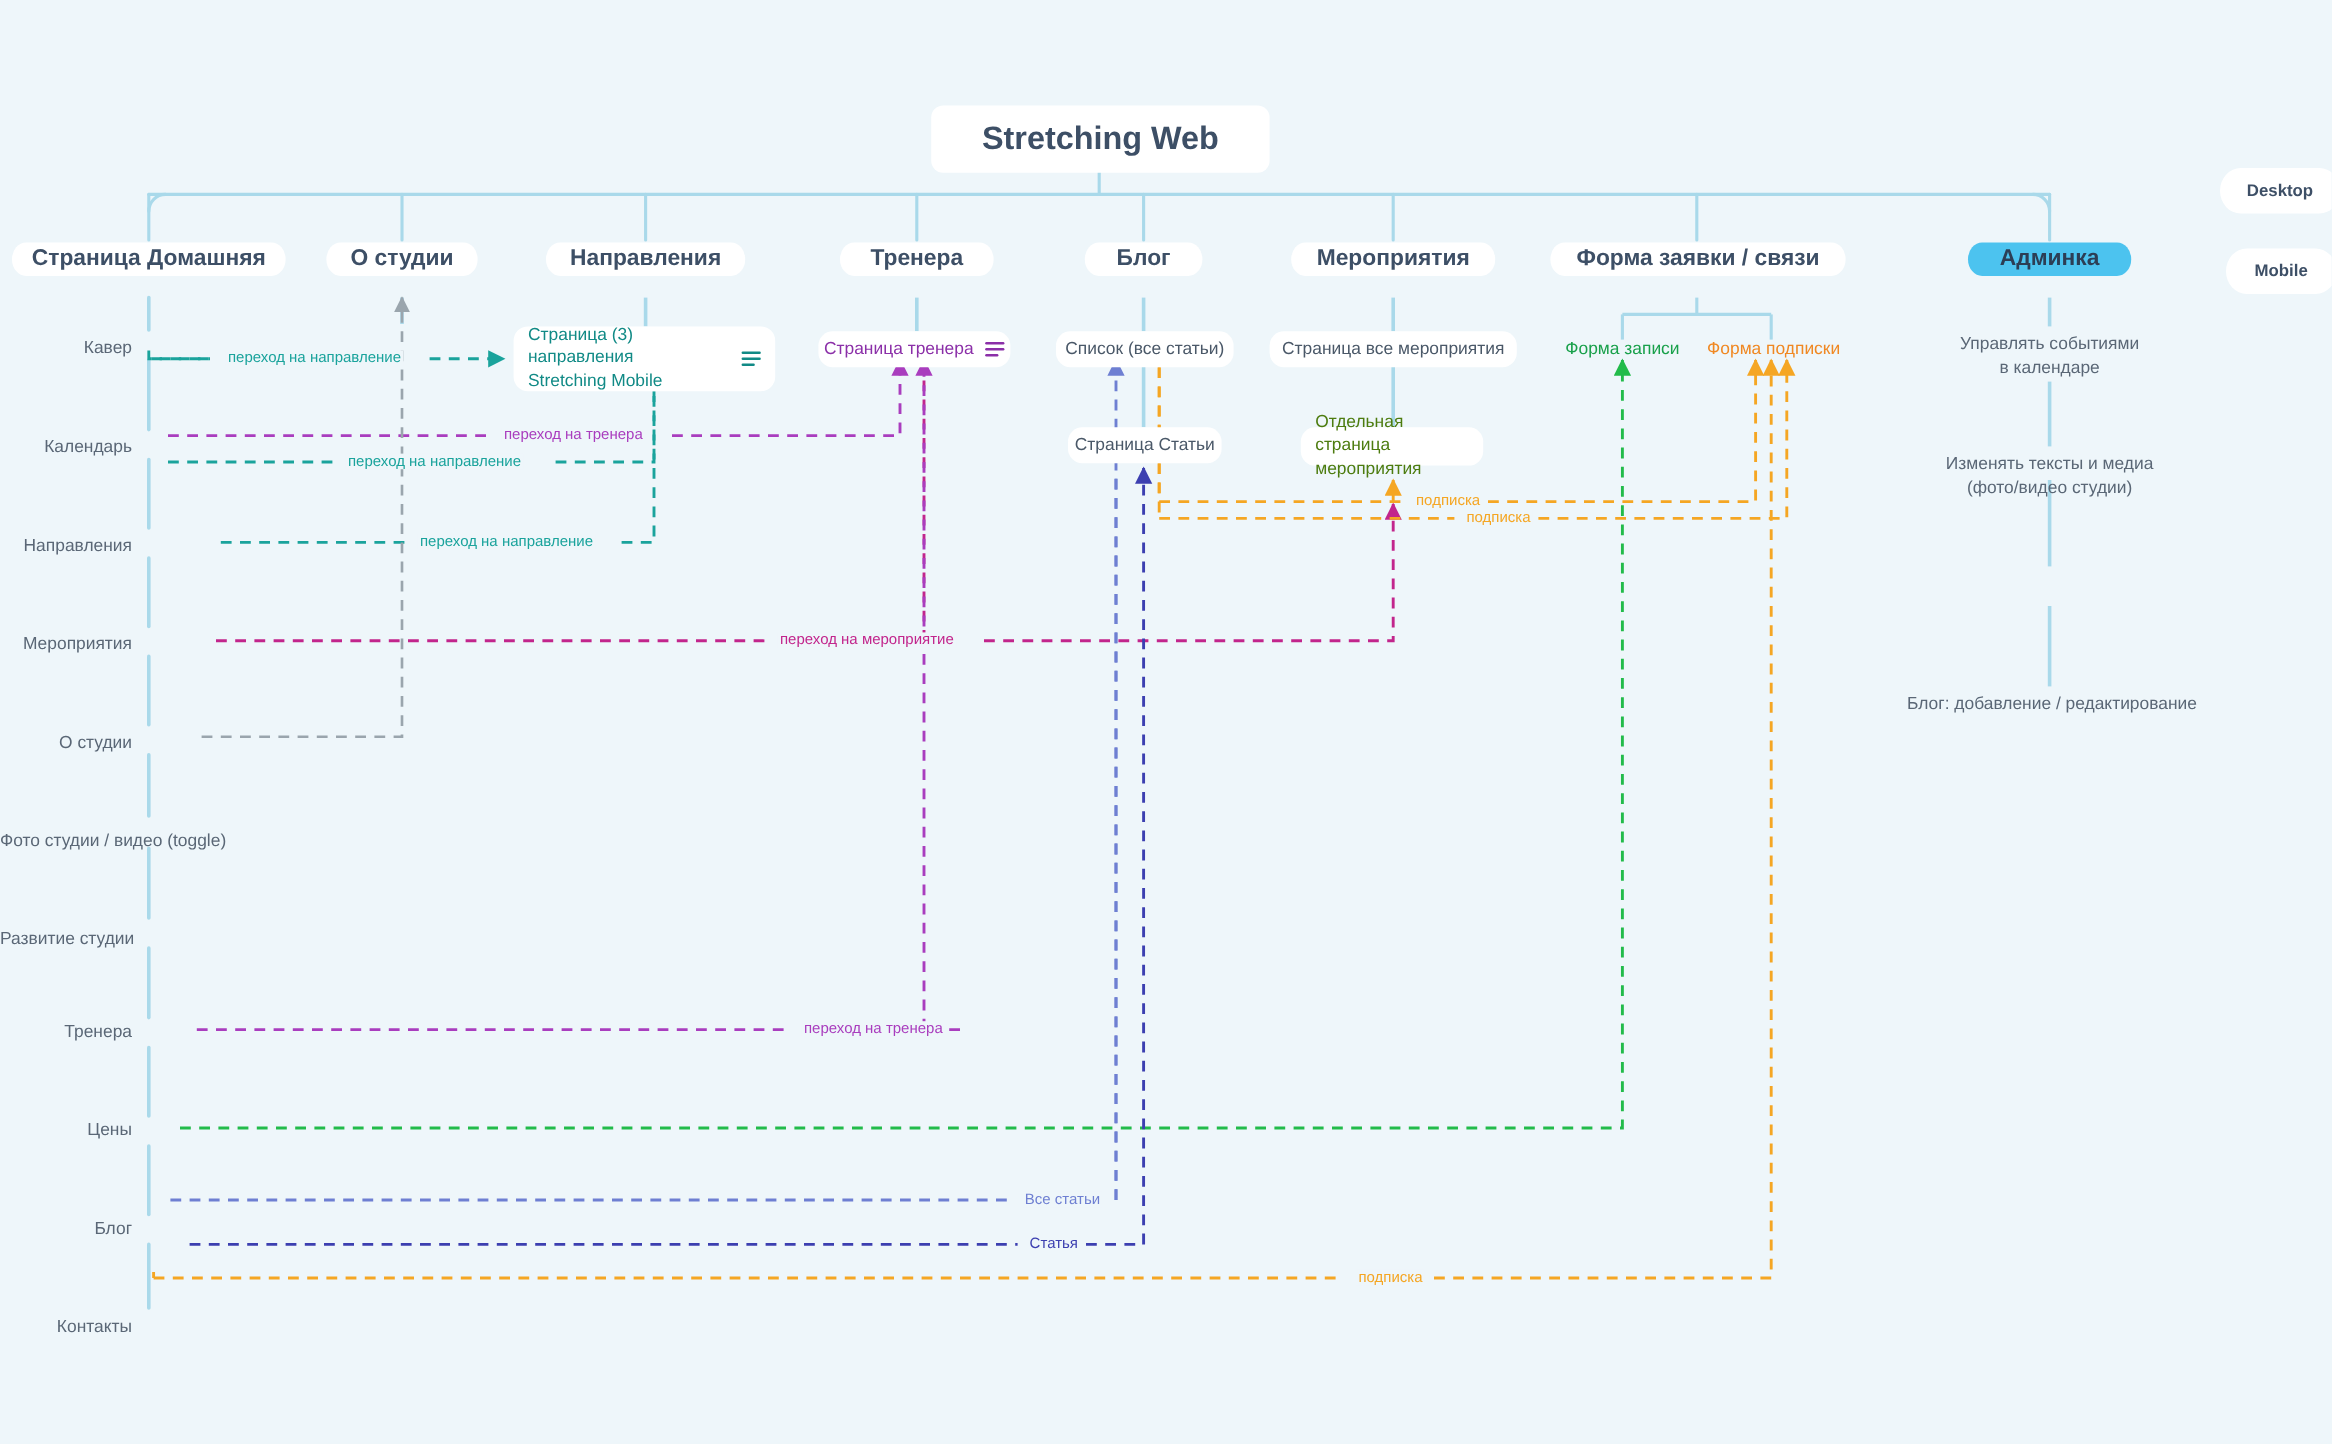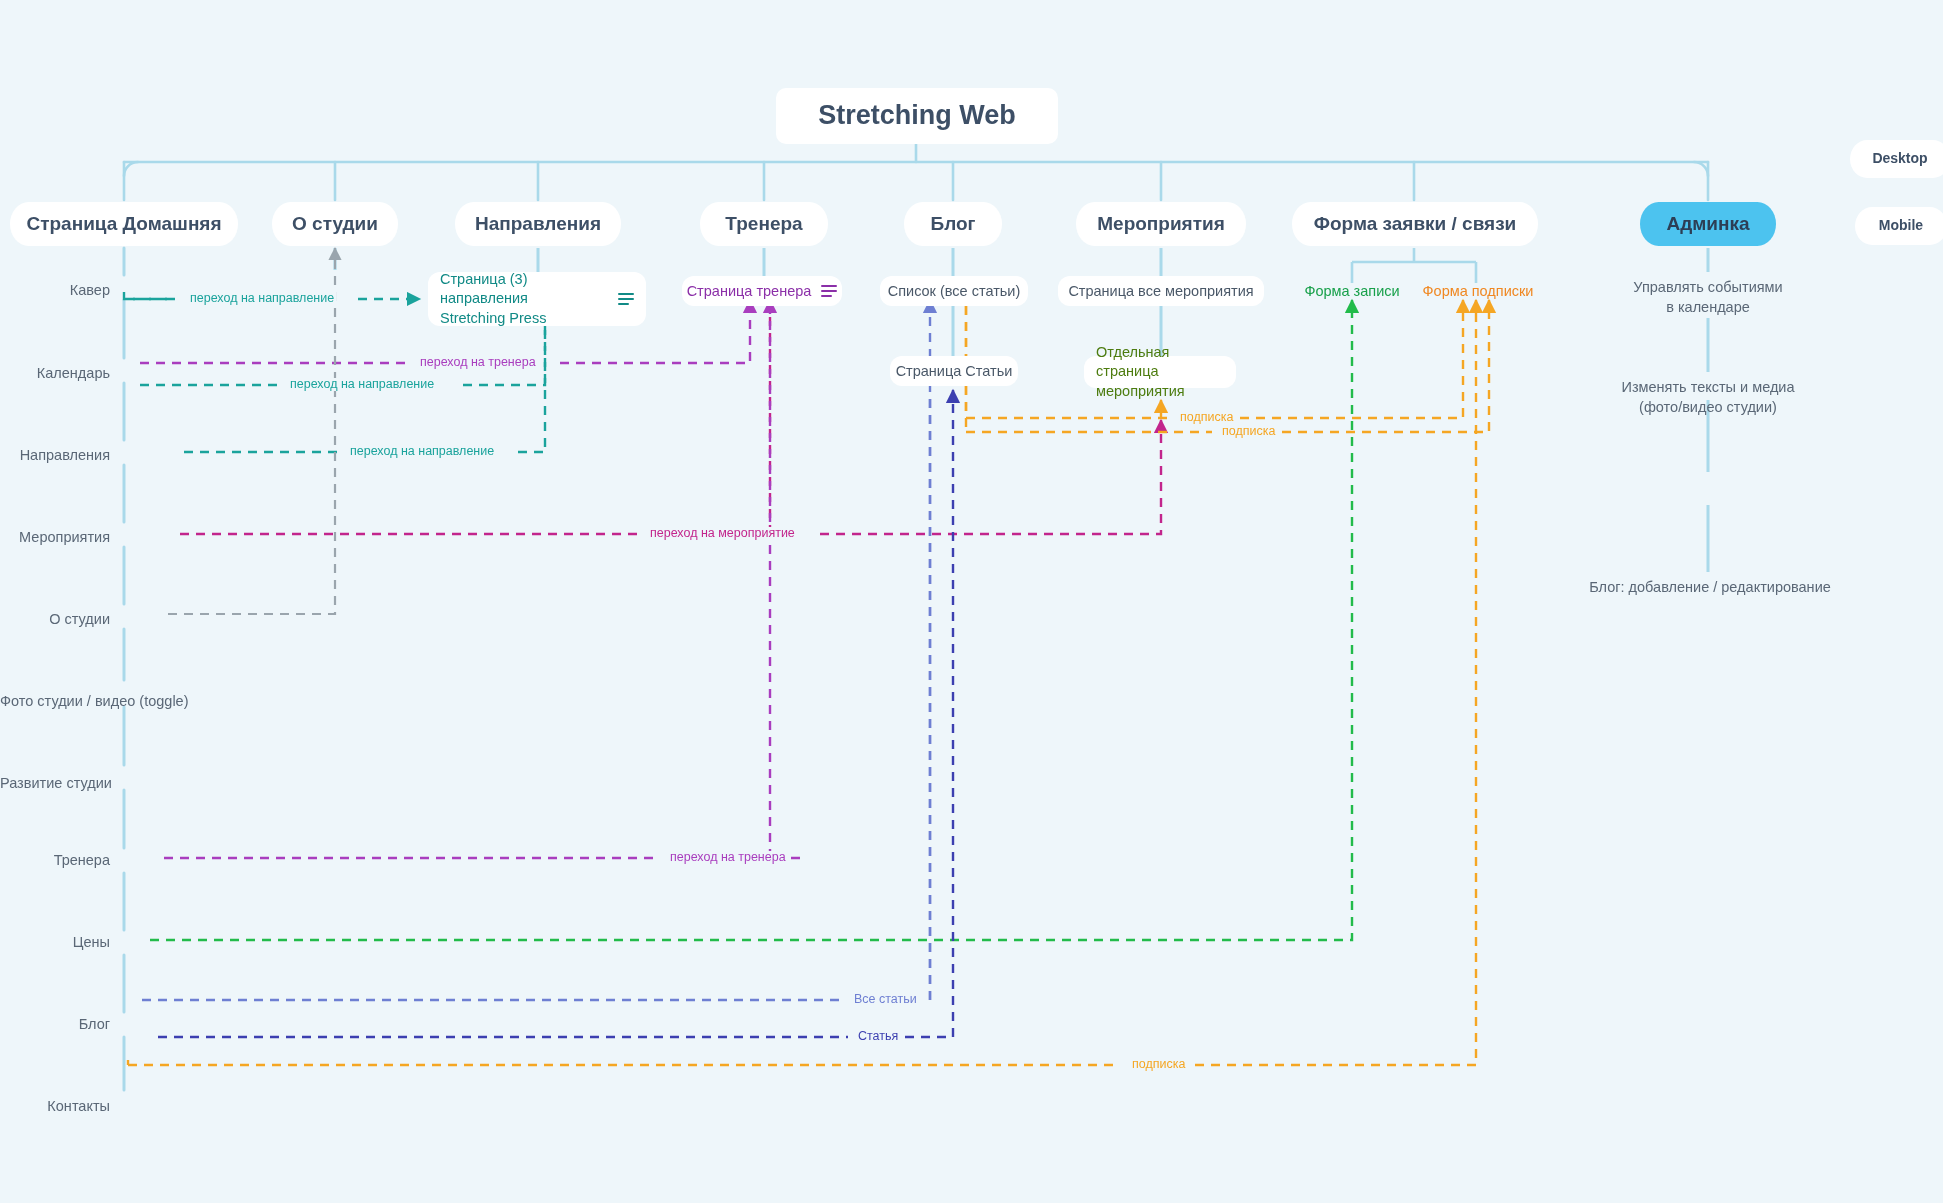--- a/index.html
+++ b/index.html
@@ -37,21 +37,21 @@
     color: #3d4f66;
     border-radius: 10px;
     padding: 0 26px;
   }
   .node.lvl1 {
     font-size: 19px;
     font-weight: bold;
     color: #3d4f66;
     border-radius: 22px/26px;
     padding: 0 18px;
-    height: 44px;
+    height: 28px;
   }
   .node.lvl1.admin {
     background: #4cc3ef;
     color: #2c3e55;
   }
   .node.pill {
     font-size: 14.5px;
     color: #4a5868;
     border-radius: 12px;
     padding: 6px 12px;
@@ -344,21 +344,21 @@
     <span>Блог</span>
   </div>
   <div class="plain right" style="left:0px; top:1097px; width:110px;">
     <span>Контакты</span>
   </div>
 
   <div class="node pill wrap" style="left:428px; top:272px; width:218px; height:54px; color:#118a86; justify-content:flex-start;">
     <div class="node-inner" style="width:100%; justify-content:space-between;">
       <span style="display:inline-block;">
         <span>Страница (3) направления</span><br>
-        <span>Stretching Press</span>
+        <span>Stretching Mobile</span>
       </span>
       <span class="hamb">
         <i style="background:#118a86"></i>
           <i style="background:#118a86"></i>
           <i style="background:#118a86"></i>
       </span>
     </div>
   </div>
 
   <div class="node pill" style="left:682px; top:276px; width:160px; height:30px; color:#8b2fa8;">

